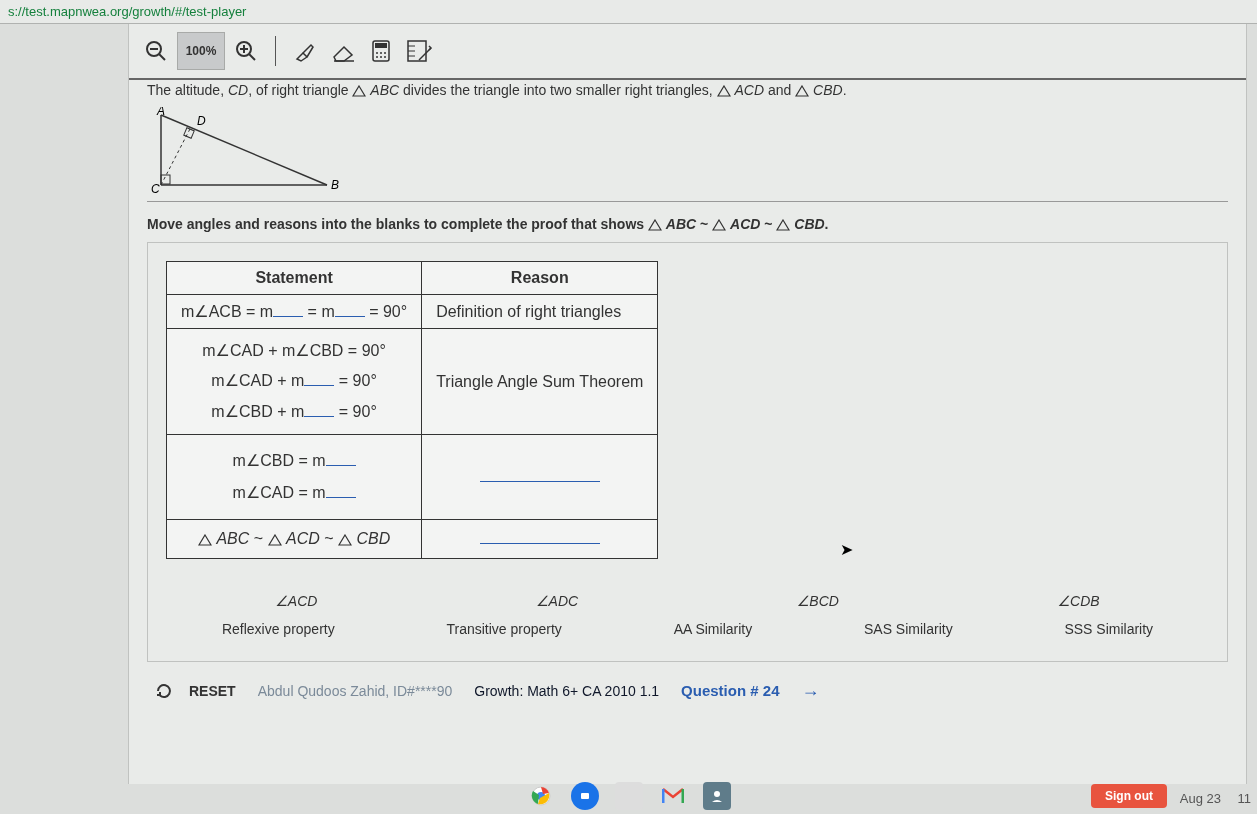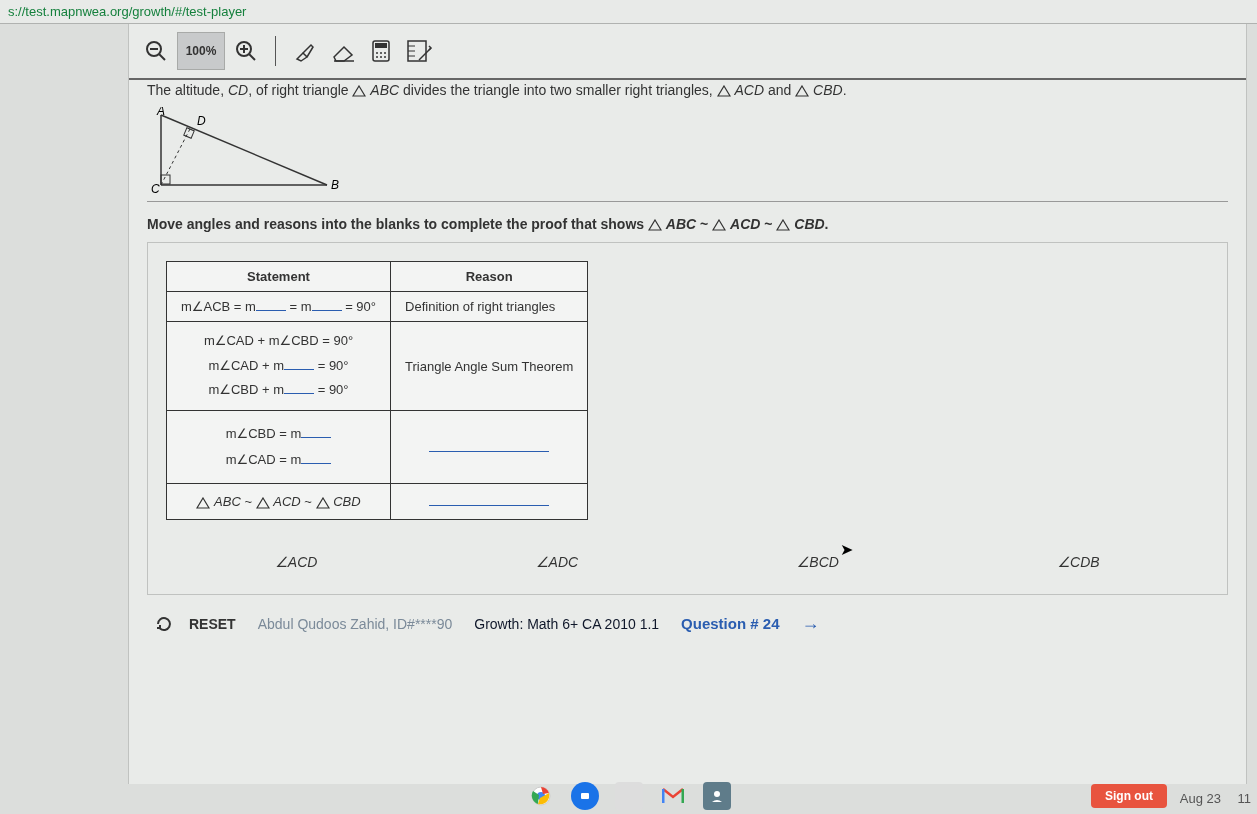--- a/index.html
+++ b/index.html
@@ -11,21 +11,21 @@
 .tbtn{width:34px;height:34px;display:inline-flex;align-items:center;justify-content:center;cursor:pointer}
 .zoom-ind{width:48px;height:38px;display:inline-flex;align-items:center;justify-content:center;background:#c8cacb;border:1px solid #a8aaa8;font-size:12px;font-weight:bold}
 .divider{width:1px;height:30px;background:#555;margin:0 8px}
 .content{padding:0 18px}
 .math-var{font-style:italic}
 .tri{display:inline-block;vertical-align:middle}
 .triangle-diagram{margin:6px 0 6px 0;position:relative;width:200px;height:88px}
 .instr{font-weight:bold;padding:14px 0 8px 0;border-top:1px solid #999;margin-top:6px}
 .proof-box{border:1px solid #c0c2c0;background:#e9ebe9;padding:18px;margin-top:2px}
 .proof-table{border-collapse:collapse;background:#f3f4f3}
-.proof-table th,.proof-table td{border:1px solid #333;padding:7px 14px;font-size:13px}
+.proof-table th,.proof-table td{border:1px solid #333;padding:7px 14px;font-size:16px}
 .proof-table th{font-weight:bold;text-align:center}
 .blank{display:inline-block;min-width:30px;border-bottom:1.5px solid #2a5db0}
 .blank-long{display:inline-block;width:120px;border-bottom:1.5px solid #2a5db0}
 .row-pad td{padding:10px 14px}
 .tiles{margin-top:28px}
 .tiles-row{display:flex;justify-content:space-around;padding:6px 0;font-size:14px}
 .tile{cursor:move}
 .footer{display:flex;align-items:center;gap:22px;padding:18px 8px 4px 8px}
 .reset-btn{display:inline-flex;align-items:center;gap:16px;font-weight:bold;font-size:14px;color:#333;cursor:pointer}
 .student{color:#7b8a99;font-size:14px}
@@ -179,20 +179,27 @@
         </tbody>
           </table>
 
         <div class="tiles">
           <div class="tiles-row">
             <span class="tile math-var">∠ACD</span>
             <span class="tile math-var">∠ADC</span>
             <span class="tile math-var">∠BCD</span>
             <span class="tile math-var">∠CDB</span>
           </div>
+          <div class="tiles-row">
+            <span class="tile">Reflexive property</span>
+            <span class="tile">Transitive property</span>
+            <span class="tile">AA Similarity</span>
+            <span class="tile">SAS Similarity</span>
+            <span class="tile">SSS Similarity</span>
+          </div>
         </div>
       </div>
 
       <div class="footer">
         <span class="reset-btn">
           <svg width="18" height="18">
               <path d="M3 9 a6 6 0 1 1 2 4.5" fill="none" stroke="#333" stroke-width="2"></path>
               <path d="M2 13 L5 13 L5 10" fill="none" stroke="#333" stroke-width="2"></path>
             </svg>
           <span>RESET</span>

